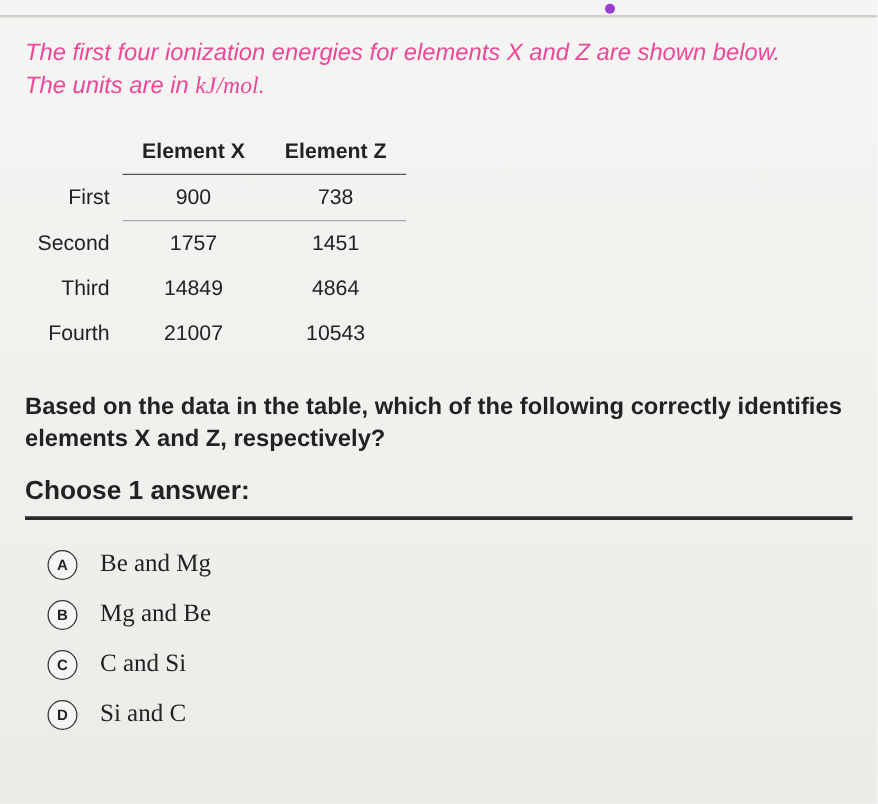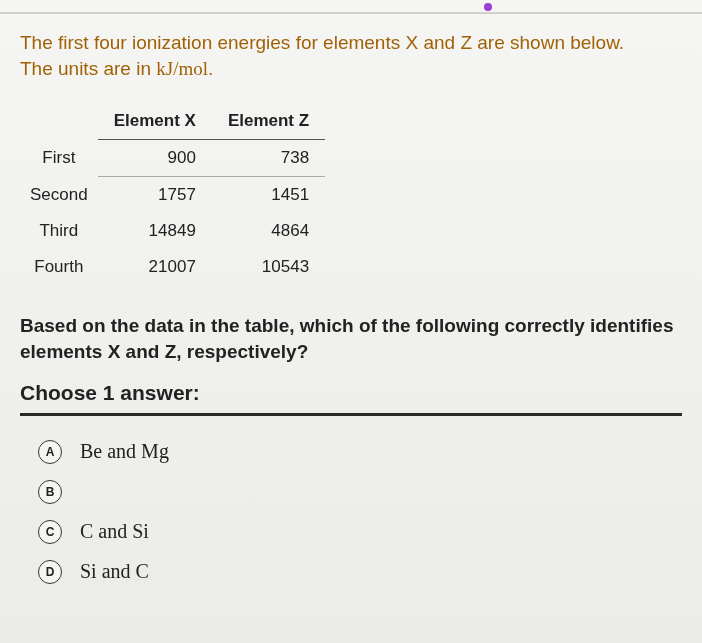--- a/index.html
+++ b/index.html
@@ -30,48 +30,49 @@
       right: 210px;
       width: 8px;
       height: 8px;
       background: #9b3cd4;
       border-radius: 50%;
     }
     .intro {
       font-size: 19px;
       line-height: 1.35;
       margin-bottom: 22px;
-      color: #a16207;
+      color: #ec4899;
+      font-style: italic;
     }
     .units {
       font-family: Georgia, 'Times New Roman', serif;
     }
     table {
       border-collapse: collapse;
       margin-bottom: 28px;
       font-size: 17px;
     }
     th {
       font-weight: 700;
       padding: 8px 16px;
       text-align: center;
       border-bottom: 1.5px solid #555;
     }
     th:first-child {
       border-bottom: none;
     }
     td {
       padding: 8px 16px;
-      text-align: right;
+      text-align: center;
     }
     tbody tr:first-child td {
       border-bottom: 1.5px solid #aaa;
     }
     td:first-child {
-      text-align: center;
+      text-align: right;
       padding-left: 10px;
       padding-right: 10px;
     }
     tbody tr:first-child td:first-child {
       border-bottom: none;
     }
     .question {
       font-size: 19px;
       line-height: 1.35;
       margin-bottom: 16px;
@@ -165,20 +166,21 @@
 
 <p class="choose">Choose 1 answer:</p>
 <hr class="divider">
 
 <div class="option">
   <span class="letter">A</span>
   <span class="label">Be and Mg</span>
 </div>
 <div class="option">
   <span class="letter">B</span>
+  <span class="label">Mg and Be</span>
 </div>
 <div class="option">
   <span class="letter">C</span>
   <span class="label">C and Si</span>
 </div>
 <div class="option">
   <span class="letter">D</span>
   <span class="label">Si and C</span>
 </div>
 

